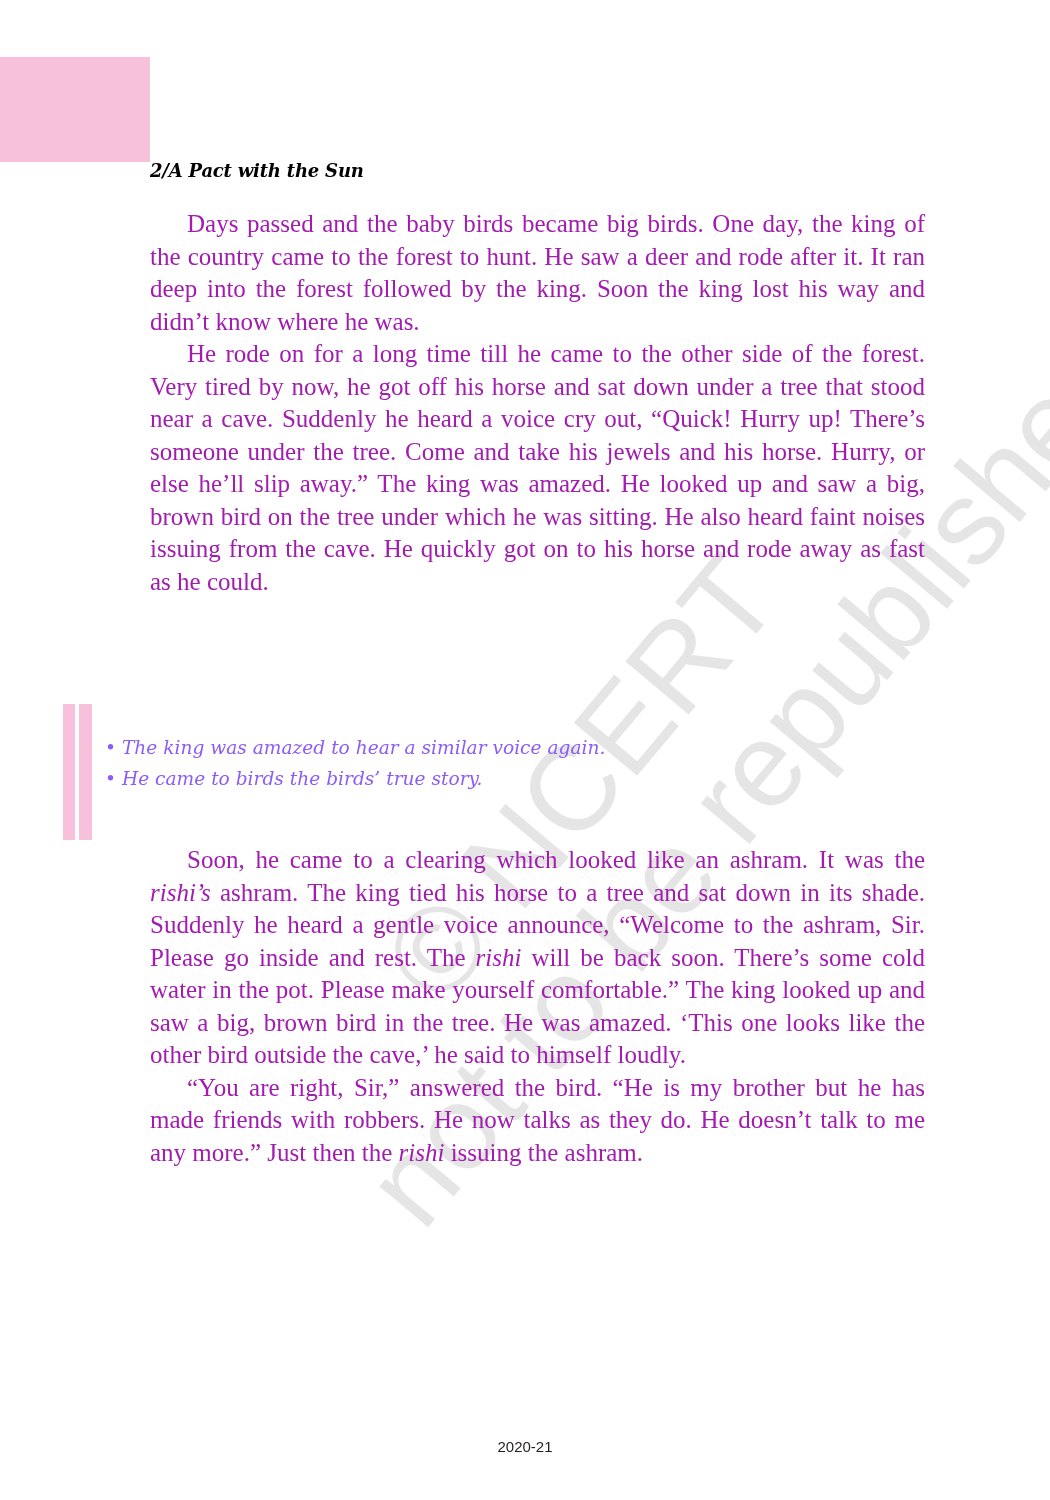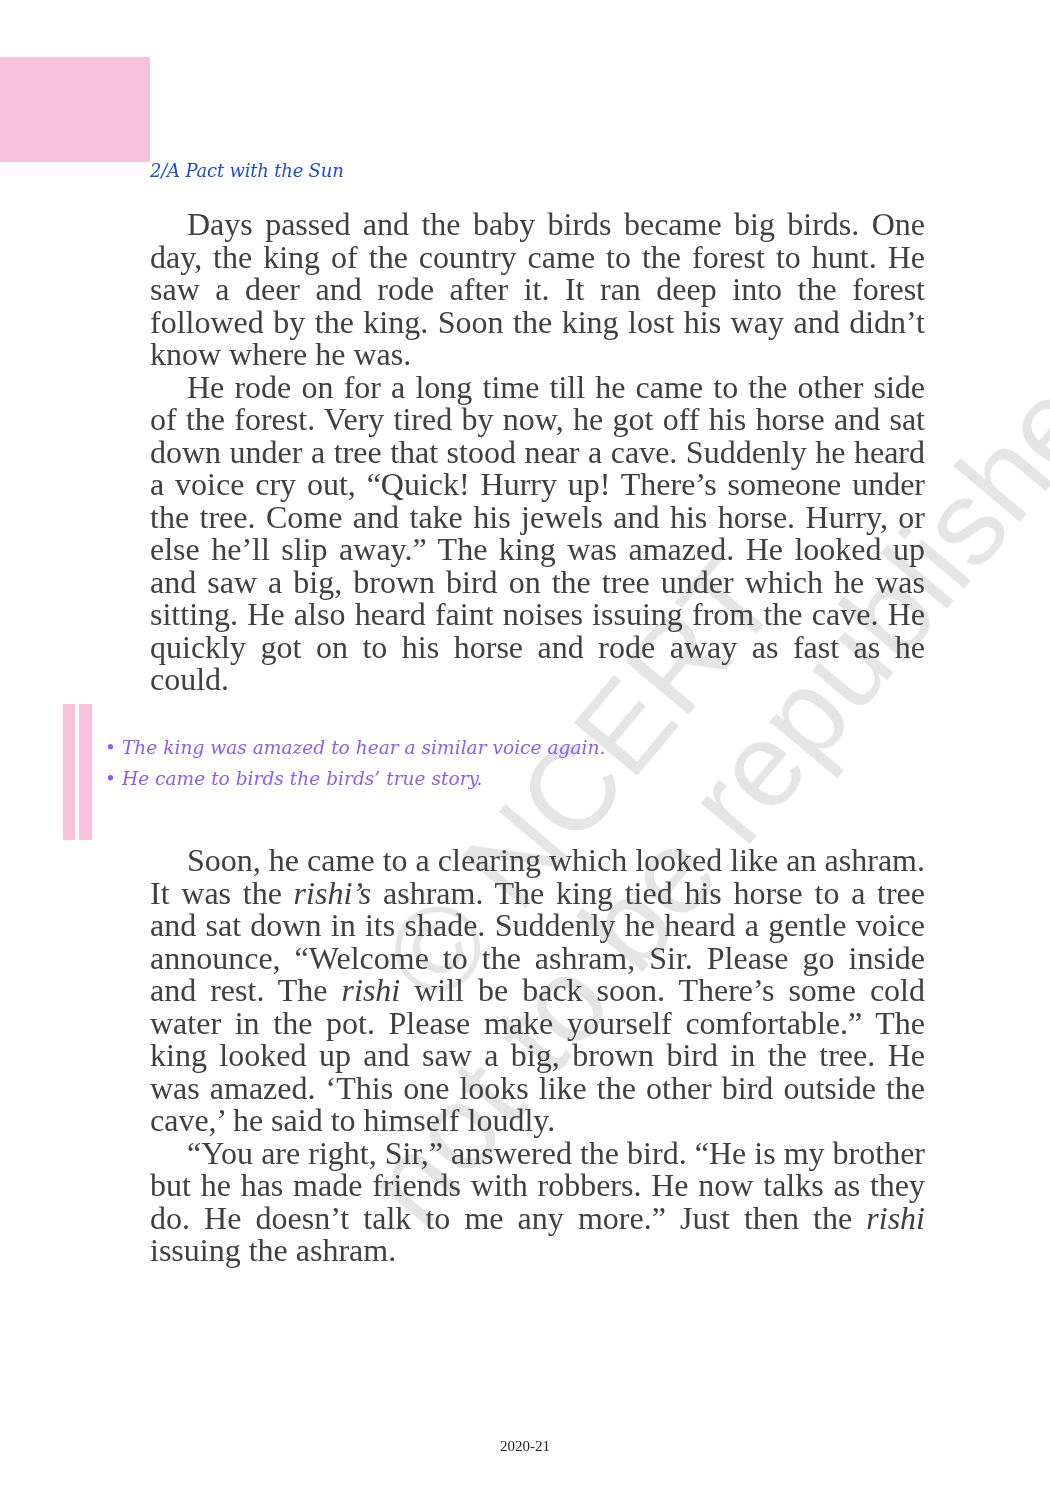--- a/index.html
+++ b/index.html
@@ -3,42 +3,42 @@
 <meta charset="utf-8">
 <style>
   html, body { margin: 0; padding: 0; }
   body {
     width: 1050px; height: 1500px; background: #ffffff; position: relative; overflow: hidden;
     font-family: "DejaVu Serif", "Liberation Serif", serif; color: #231f20;
   }
   .corner-block { position: absolute; left: 0; top: 57px; width: 150px; height: 105px; background: #f7c1dc; }
   .running-head {
     position: absolute; left: 150px; top: 160px; font-size: 18px; font-style: italic;
-    font-family: "DejaVu Serif", serif; color: #1d4ed8; letter-spacing: -0.2px;
+    font-family: "DejaVu Serif", serif; color: #000000; letter-spacing: -0.2px; font-weight: bold;
   }
   .body-text {
     position: absolute; left: 150px; width: 775px;
-    font-family: "Liberation Serif", serif; font-size: 32px; line-height: 32.5px;
-    text-align: justify; color: #404040;
+    font-family: "Liberation Serif", serif; font-size: 25px; line-height: 32.5px;
+    text-align: justify; color: #a21caf;
   }
   .body-text p { margin: 0; text-indent: 37px; }
   .block1 { top: 208px; }
   .block2 { top: 844px; }
   .sidebar-bar { position: absolute; top: 704px; height: 136px; background: #f7c1dc; }
   .bar1 { left: 63px; width: 12px; }
   .bar2 { left: 79px; width: 13px; }
   .bullets {
     position: absolute; left: 101px; top: 728px; list-style: none; margin: 4px; padding: 0;
     font-family: "DejaVu Serif", serif; font-style: italic; font-size: 18.6px; line-height: 31px; color: #8b5cf6;
   }
   .bullets li::before { content: "\2022"; font-style: normal; margin-right: 6px; }
   .roman { font-style: normal; }
   .footer {
     position: absolute; left: 0; width: 1050px; top: 1438px; text-align: center;
-    font-family: Liberation Serif, serif; font-size: 15px; color: #231f20;
+    font-family: Liberation Sans, sans-serif; font-size: 15px; color: #231f20;
   }
   .watermark {
     position: absolute; left: 180px; top: 690px; width: 900px;
     transform: rotate(-50deg); transform-origin: center;
     font-family: "Liberation Sans", sans-serif; color: rgba(180,180,180,0.35);
     font-size: 120px; line-height: 130px; text-align: center; pointer-events: none; white-space: nowrap;
   }
 </style>
 </head>
 <body>

